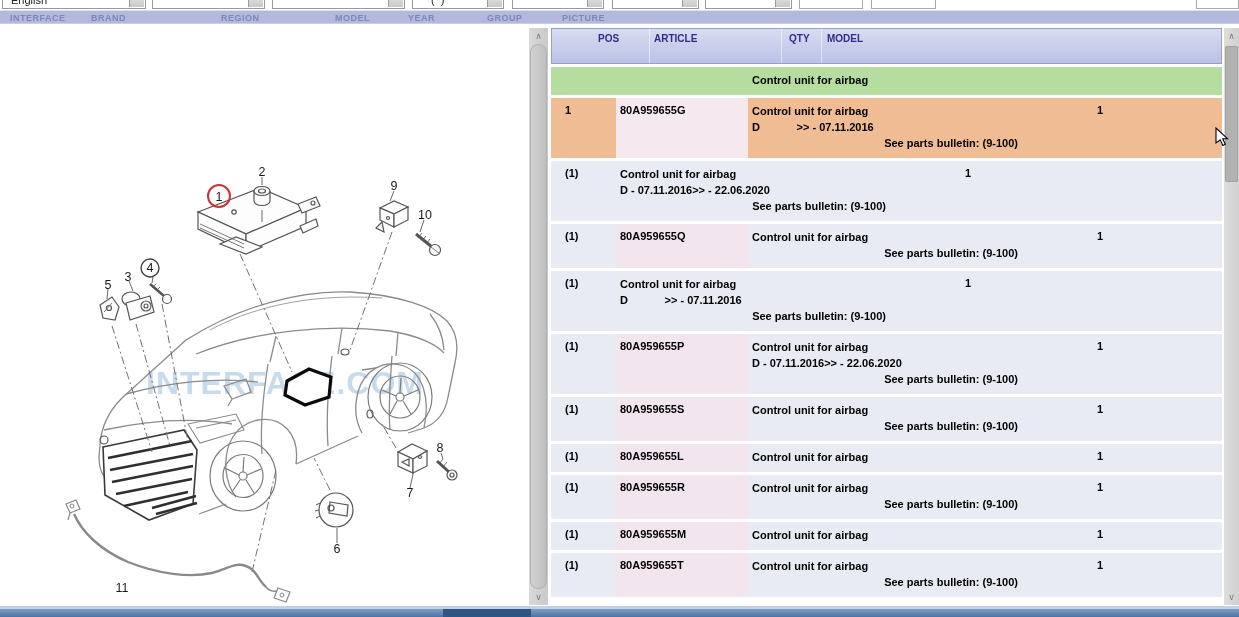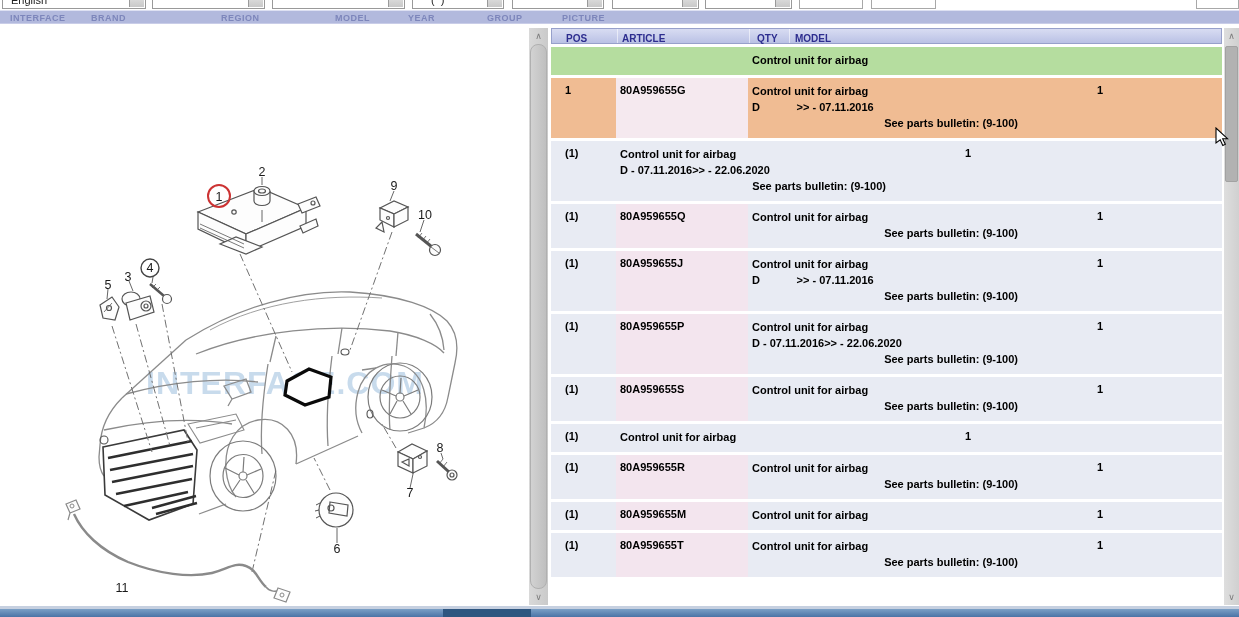--- a/index.html
+++ b/index.html
@@ -26,21 +26,21 @@
   .vscroll { position:absolute; top:28px; height:577px; }
   #midscroll { left:529px; width:19px; background:linear-gradient(90deg,#d9d9d9,#cacaca); }
   #rightscroll { left:1224px; width:15px; background:linear-gradient(90deg,#dedede,#d0d0d0); }
   .sbtn { position:absolute; left:0; right:0; height:16px; text-align:center; font-size:9px; color:#7c7c7c; line-height:16px; }
   .sbtn.up { top:0; } .sbtn.down { bottom:0; }
   #midthumb { position:absolute; left:1px; right:1px; top:16px; bottom:16px; background:linear-gradient(90deg,#d2d2d2,#bfbfbf); border:1px solid #b0b0b0; border-radius:8px; }
   #rightthumb { position:absolute; left:1px; right:1px; top:18px; height:136px; background:#b2b2b2; border:1px solid #a2a2a2; border-radius:2px; }
 
   
   #table-panel { position:absolute; left:551px; top:28px; width:671px; }
-  .thead { display:flex; height:16px; background:linear-gradient(#d8dcf2,#bac1e5); border:1px solid #97a0cb; font-size:10px; font-weight:bold; color:#2d2d8f; }
+  .thead { display:flex; height:36px; background:linear-gradient(#d8dcf2,#bac1e5); border:1px solid #97a0cb; font-size:10px; font-weight:bold; color:#2d2d8f;padding-left:32px; }
   .thead .hc { padding-top:4px; border-left:1px solid rgba(255,255,255,.55); }
   .thead .hc:first-child { border-left:none; }
   .hc.pos { width:65px; padding-left:14px; }
   .hc.article { width:132px; padding-left:4px; }
   .hc.desc { width:338px; display:flex; justify-content:space-between; padding-left:4px; padding-right:69px; }
   .hc.qty { width:40px; padding-left:7px; }
   .hc.model { width:96px; padding-left:5px; }
 
   .trow { display:flex; background:#e8ebf3; margin-top:3px; font-size:11px; font-weight:bold; color:#000; min-height:28px; }
   .trow.selected { background:#f0bc93; }
@@ -327,21 +327,20 @@
           <div class="c article">80A959655Q</div>
           <div class="c desc">
             <div class="dline">Control unit for airbag</div>
             <div class="dline bulletin">See parts bulletin: (9-100)</div>
           </div>
           <div class="c qty">1</div>
           <div class="c model"></div>
         </div>
         <div class="trow">
           <div class="c pos">(1)</div>
-          <div class="c article">80A959655J</div>
           <div class="c desc">
             <div class="dline">Control unit for airbag</div>
             <div class="dline pre">D            &gt;&gt; - 07.11.2016</div>
             <div class="dline bulletin">See parts bulletin: (9-100)</div>
           </div>
           <div class="c qty">1</div>
           <div class="c model"></div>
         </div>
         <div class="trow">
           <div class="c pos">(1)</div>
@@ -359,20 +358,21 @@
           <div class="c article">80A959655S</div>
           <div class="c desc">
             <div class="dline">Control unit for airbag</div>
             <div class="dline bulletin">See parts bulletin: (9-100)</div>
           </div>
           <div class="c qty">1</div>
           <div class="c model"></div>
         </div>
         <div class="trow">
           <div class="c pos">(1)</div>
+          <div class="c article">80A959655L</div>
           <div class="c desc">
             <div class="dline">Control unit for airbag</div>
           </div>
           <div class="c qty">1</div>
           <div class="c model"></div>
         </div>
         <div class="trow">
           <div class="c pos">(1)</div>
           <div class="c article">80A959655R</div>
           <div class="c desc">

